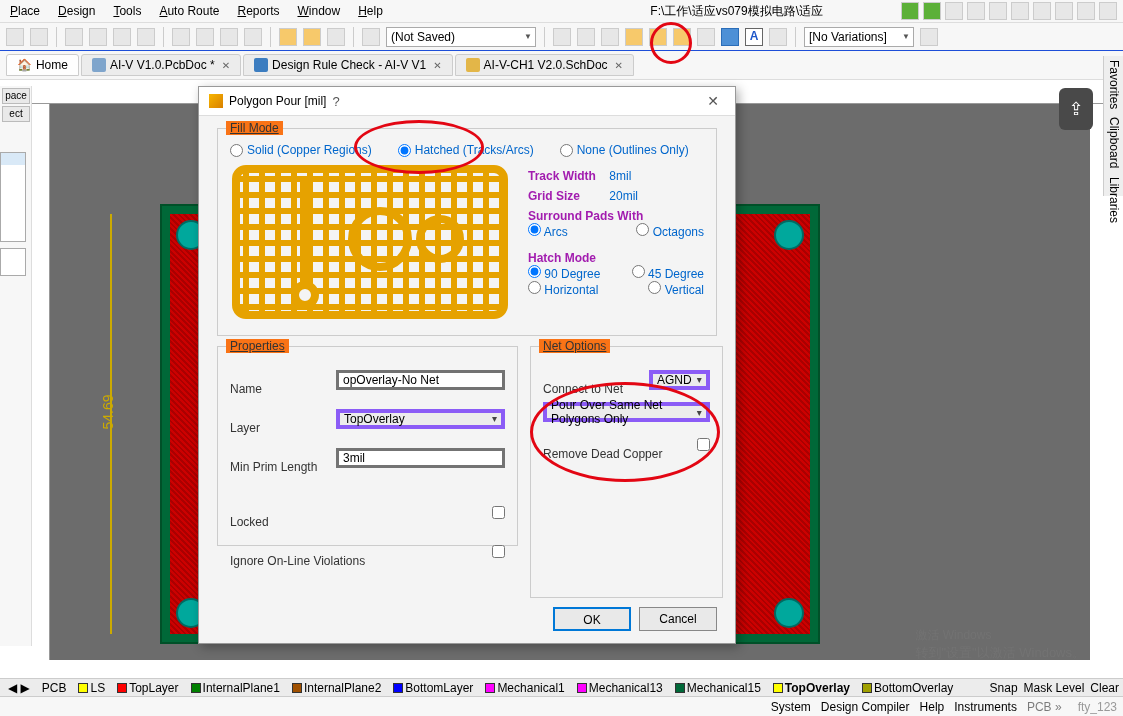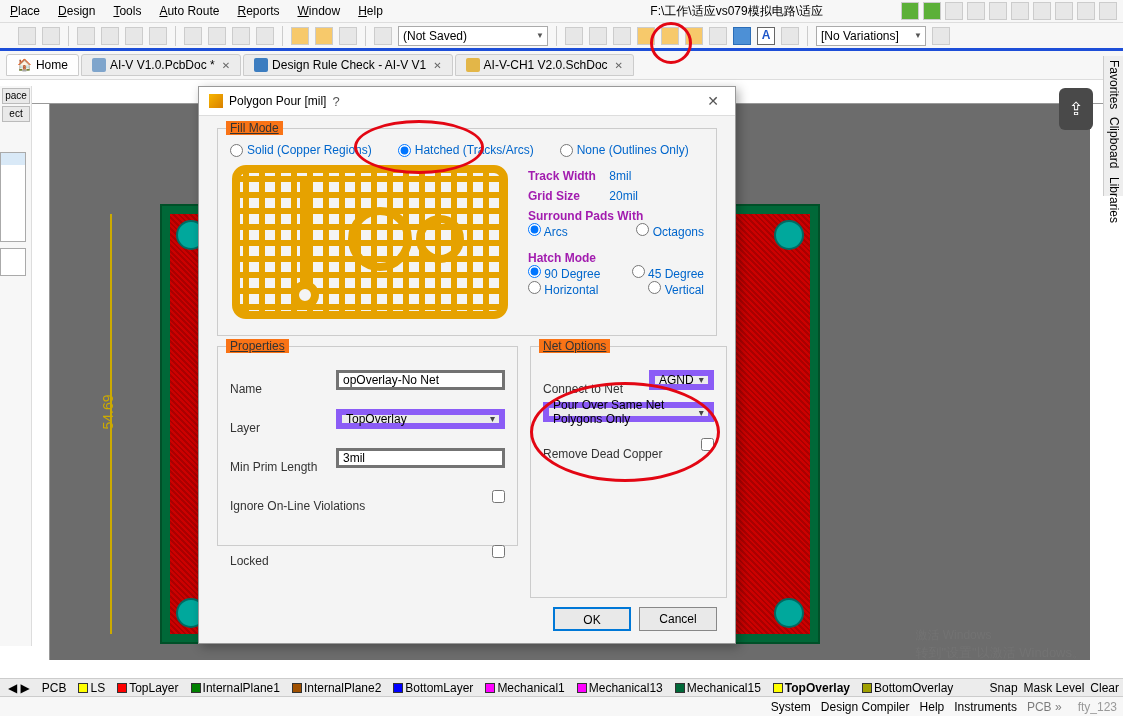--- a/index.html
+++ b/index.html
@@ -1,21 +1,21 @@
 <!DOCTYPE html>
 <html><head>
 <meta charset="utf-8">
 <style>
   * { box-sizing: border-box; font-family: "Segoe UI", Tahoma, sans-serif; font-size: 12px; }
   body { margin:0; width:1123px; height:716px; background:#fff; overflow:hidden; position:relative; }
   .menubar { display:flex; gap:18px; padding:4px 10px; background:#f7f7f7; border-bottom:1px solid #ddd; }
   .menubar span { color:#000; }
   .menubar span u { text-decoration:underline; }
   .filepath { position:absolute; right:300px; top:3px; color:#000; font-size:12px; }
-  .toolbar1, .toolbar2 { display:flex; align-items:center; gap:6px; padding:3px 18px; background:#f7f7f7; border-bottom:3px solid #1d4ed8; height:28px; }
+  .toolbar1, .toolbar2 { display:flex; align-items:center; gap:6px; padding:3px 6px; background:#f7f7f7; border-bottom:1px solid #1d4ed8; height:28px; }
   .tbtn { width:18px; height:18px; background:#e7e7e7; border:1px solid #ccc; display:inline-block; }
   .sep { width:1px; height:20px; background:#ccc; margin:0 2px; }
   .combo { height:20px; border:1px solid #aaa; background:#fff; padding:0 14px 0 4px; display:inline-flex; align-items:center; min-width:120px; position:relative;}
   .combo::after { content:'▼'; font-size:8px; position:absolute; right:3px; color:#555;}
   .tabs { display:flex; gap:2px; padding:3px 6px; background:#f7f7f7; border-bottom:1px solid #ddd; }
   .tab { display:flex; gap:4px; align-items:center; padding:3px 10px; background:#ececec; border:1px solid #ccc; border-radius:3px 3px 0 0;}
   .tab.home { background:#fefefe;}
   .tab .x { font-size:10px; color:#666; margin-left:3px;}
   .tabicon { width:14px; height:14px; background:#7fa5cc; display:inline-block; border-radius:2px;}
   .sidebar-left { position:absolute; left:0; top:86px; width:32px; height:560px; background:#f7f7f7; border-right:1px solid #ddd;}
@@ -47,21 +47,21 @@
   .params { flex:1; font-size:12px;}
   .params .pl { color:#a21caf; font-weight:bold; display:inline-block; min-width:78px;}
   .params .pv { color:#0066cc;}
   .params .row { margin:6px 0;}
   .rset { display:flex; gap:10px;justify-content:space-between;}
   .col2 { display:flex; gap:12px;}
   .col2 .group { flex:1;}
   .frow { display:flex; align-items:center; margin:6px 0; gap:6px;}
   .frow .lbl { width:100px; color:#333;margin-top:19px;}
   .finput { flex:1; height:20px; border:3px solid #737373; background:#fff; padding:0 4px; }
-  .fcombo { flex:1; height:20px; border:6px solid #8b5cf6; background:#ececec; padding:0 14px 0 4px; position:relative; display:flex; align-items:center;}
+  .fcombo { flex:1; height:20px; border:4px solid #8b5cf6; background:#ececec; padding:0 14px 0 4px; position:relative; display:flex; align-items:center;}
   .fcombo::after{ content:'▾'; position:absolute; right:4px; font-size:10px; color:#444;}
   .dlg-buttons { position:absolute; bottom:12px; right:18px; display:flex; gap:8px;}
   .btn { width:78px; height:24px; background:#e9e9e9; border:1px solid #888; text-align:center; line-height:22px;}
   .btn.primary { border:2px solid #0078d7;}
 
   .circ { position:absolute; border:3px solid #e30613; border-radius:50%; pointer-events:none; z-index:200;}
   .status { position:absolute; bottom:0; left:0; right:0; height:20px; background:#f7f7f7; border-top:1px solid #ccc; display:flex; align-items:center; font-size:11px; gap:10px; padding:0 6px;}
   .layertabs { position:absolute; bottom:20px; left:0; right:0; height:18px; background:#ececec; border-top:1px solid #ccc; display:flex; align-items:center; gap:4px; font-size:11px; padding:0 4px; overflow:hidden;}
   .lt { display:flex; align-items:center; gap:2px; padding:0 4px;}
   .lsw { width:10px; height:10px; border:1px solid #333;}
@@ -263,26 +263,26 @@
         <div class="frow">
             <span class="lbl">Layer</span>
             <div class="fcombo">
               <span>TopOverlay</span>
             </div>
           </div>
         <div class="frow">
             <span class="lbl">Min Prim Length</span>
             <input class="finput" value="3mil" style="">
           </div>
-        <div class="frow">
-            <span class="lbl" style="flex:1">Ignore On-Line Violations</span>
-            <input type="checkbox" style="">
-          </div>
         <div class="frow" style="margin-top:22px">
             <span class="lbl" style="flex:1">Locked</span>
+            <input type="checkbox" style="">
+          </div>
+        <div class="frow">
+            <span class="lbl" style="flex:1">Ignore On-Line Violations</span>
             <input type="checkbox" style="">
           </div>
       </div>
       <div class="group" style="height:252px">
         <div class="group-title">Net Options</div>
         <div class="frow">
             <span class="lbl">Connect to Net</span>
             <div class="fcombo">
               <span>AGND</span>
             </div>

